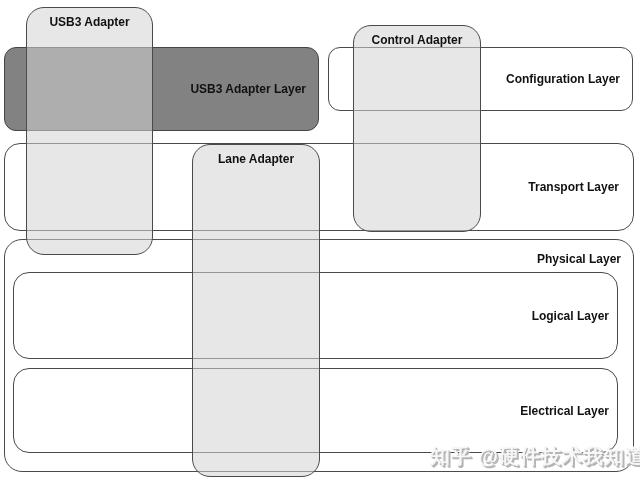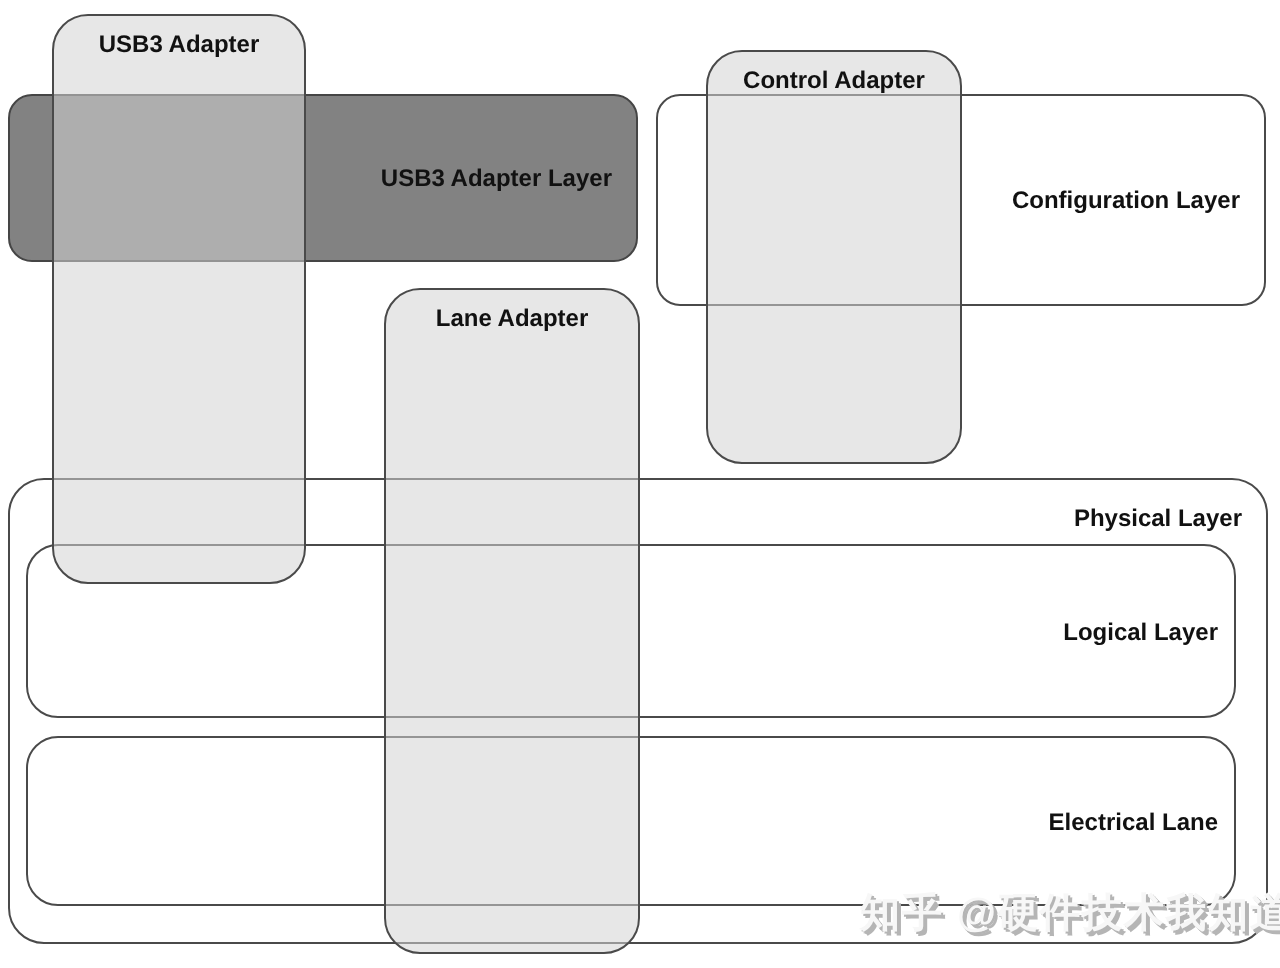--- a/index.html
+++ b/index.html
@@ -48,26 +48,26 @@
     position:absolute;right:12px;top:50%;transform:translateY(-50%);
   }
   .label-top-center{
     position:absolute;top:7px;left:0;right:0;text-align:center;
   }
   .label-top-right{
     position:absolute;top:12px;right:12px;padding-left:48px;
   }
   
   #box-usb3-layer{left:4px;top:47px;width:315px;height:84px;border-radius:12px;}
-  #box-config{left:328px;top:47px;width:305px;height:106px;border-radius:12px;padding-left:12px;}
+  #box-config{left:328px;top:47px;width:305px;height:64px;border-radius:12px;padding-left:12px;}
   #box-transport{left:4px;top:143px;width:630px;height:88px;border-radius:16px;}
   #box-physical{left:4px;top:239px;width:630px;height:233px;border-radius:18px;}
   #box-logical{left:13px;top:272px;width:605px;height:87px;border-radius:16px;}
   #box-electrical{left:13px;top:368px;width:605px;height:85px;border-radius:16px;}
-  #box-usb3-adapter{left:26px;top:7px;width:127px;height:285px;border-radius:18px;}
+  #box-usb3-adapter{left:26px;top:7px;width:127px;height:248px;border-radius:18px;}
   #box-control-adapter{left:353px;top:25px;width:128px;height:207px;border-radius:18px;}
   #box-lane-adapter{left:192px;top:144px;width:128px;height:333px;border-radius:18px;}
   #box-logical .label-right-center,
   #box-electrical .label-right-center{right:8px;}
   #box-transport .label-right-center{right:14px;}
   .watermark{
     position:absolute;
     left:430px;top:443px;
     z-index:9;
     font-size:20px;
@@ -86,31 +86,34 @@
 <div class="canvas">
 
   <div class="box dark" id="box-usb3-layer">
     <span class="label label-right-center">USB3 Adapter Layer</span>
   </div>
 
   <div class="box layer-bar" id="box-config">
     <span class="label label-right-center">Configuration Layer</span>
   </div>
 
+  <div class="box layer-bar" id="box-transport">
+    <span class="label label-right-center">Transport Layer</span>
+  </div>
 
   <div class="box layer-bar" id="box-physical">
     <span class="label label-top-right">Physical Layer</span>
   </div>
 
   <div class="box container-clear" id="box-logical">
     <span class="label label-right-center">Logical Layer</span>
   </div>
 
   <div class="box container-clear" id="box-electrical">
-    <span class="label label-right-center">Electrical Lane</span>
+    <span class="label label-right-center">Electrical Layer</span>
   </div>
 
   <div class="box adapter" id="box-usb3-adapter">
     <span class="label label-top-center">USB3 Adapter</span>
   </div>
 
   <div class="box adapter" id="box-lane-adapter">
     <span class="label label-top-center">Lane Adapter</span>
   </div>
 

